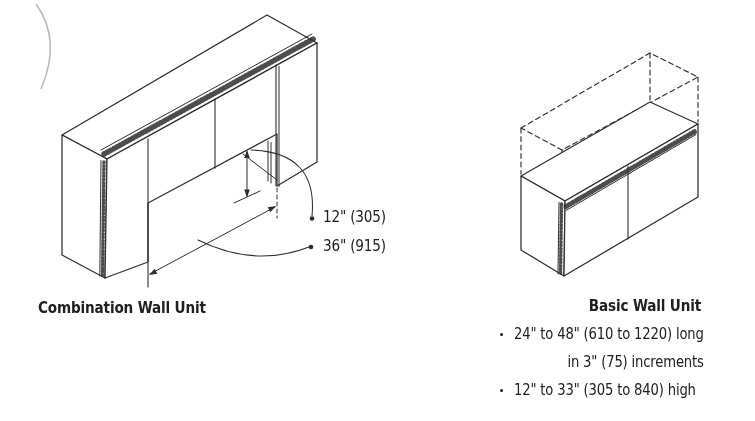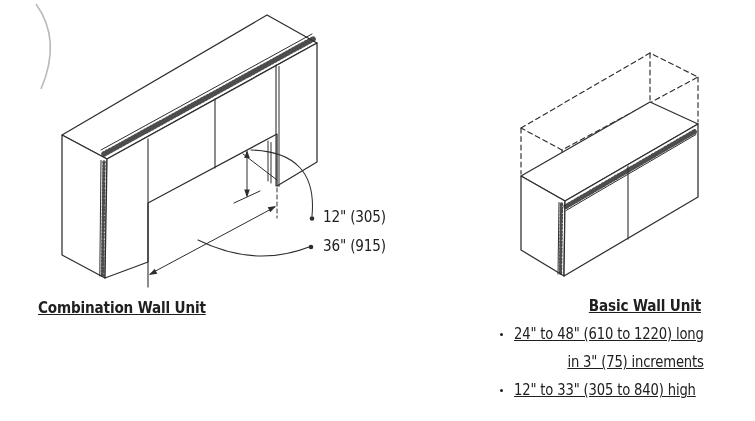--- a/index.html
+++ b/index.html
@@ -10,21 +10,21 @@
   svg{position:absolute;overflow:visible;}
   .hand{
     font-family:"DejaVu Sans",sans-serif;
     color:#202020;
     transform:scaleX(.85);
     transform-origin:0 0;
     white-space:nowrap;
     letter-spacing:-.2px;
   }
   .dim-label{position:absolute;font-size:16px;}
-  .text-block{position:absolute;text-decoration:underline;}
+  .text-block{position:absolute;}
   .tb-title{font-size:16px;font-weight:700;line-height:22px;}
   .brow{display:flex;align-items:flex-start;}
   .bdot{
     flex:0 0 auto;width:3.2px;height:3.2px;border-radius:50%;
     background:#202020;margin:13px 11px 0 3px;
   }
   .bline{font-size:15.5px;line-height:28px;}
   .blines{display:block;}
 </style>
 </head>

